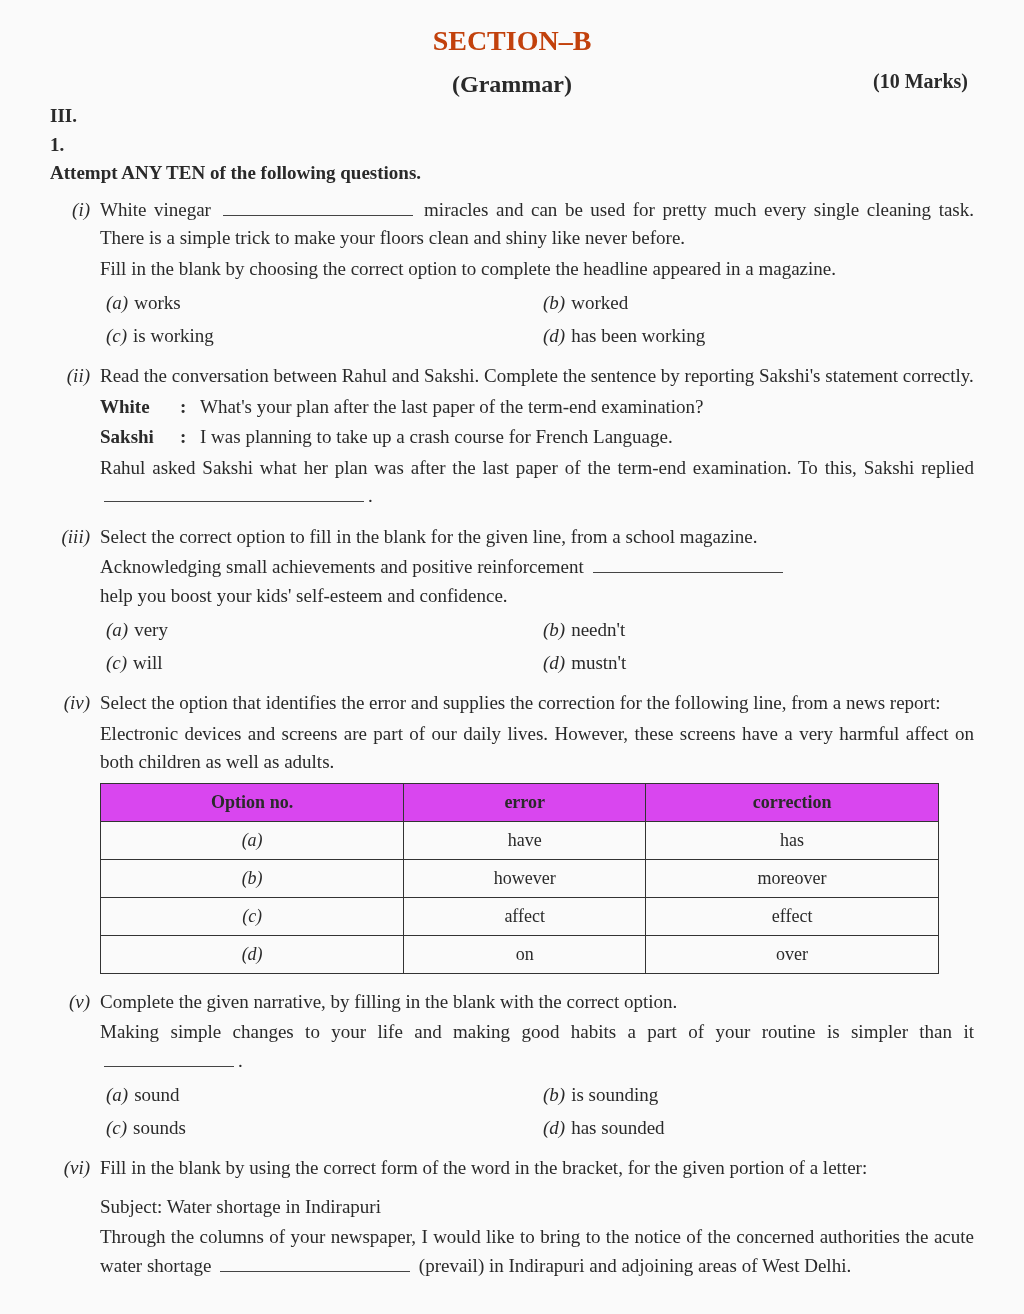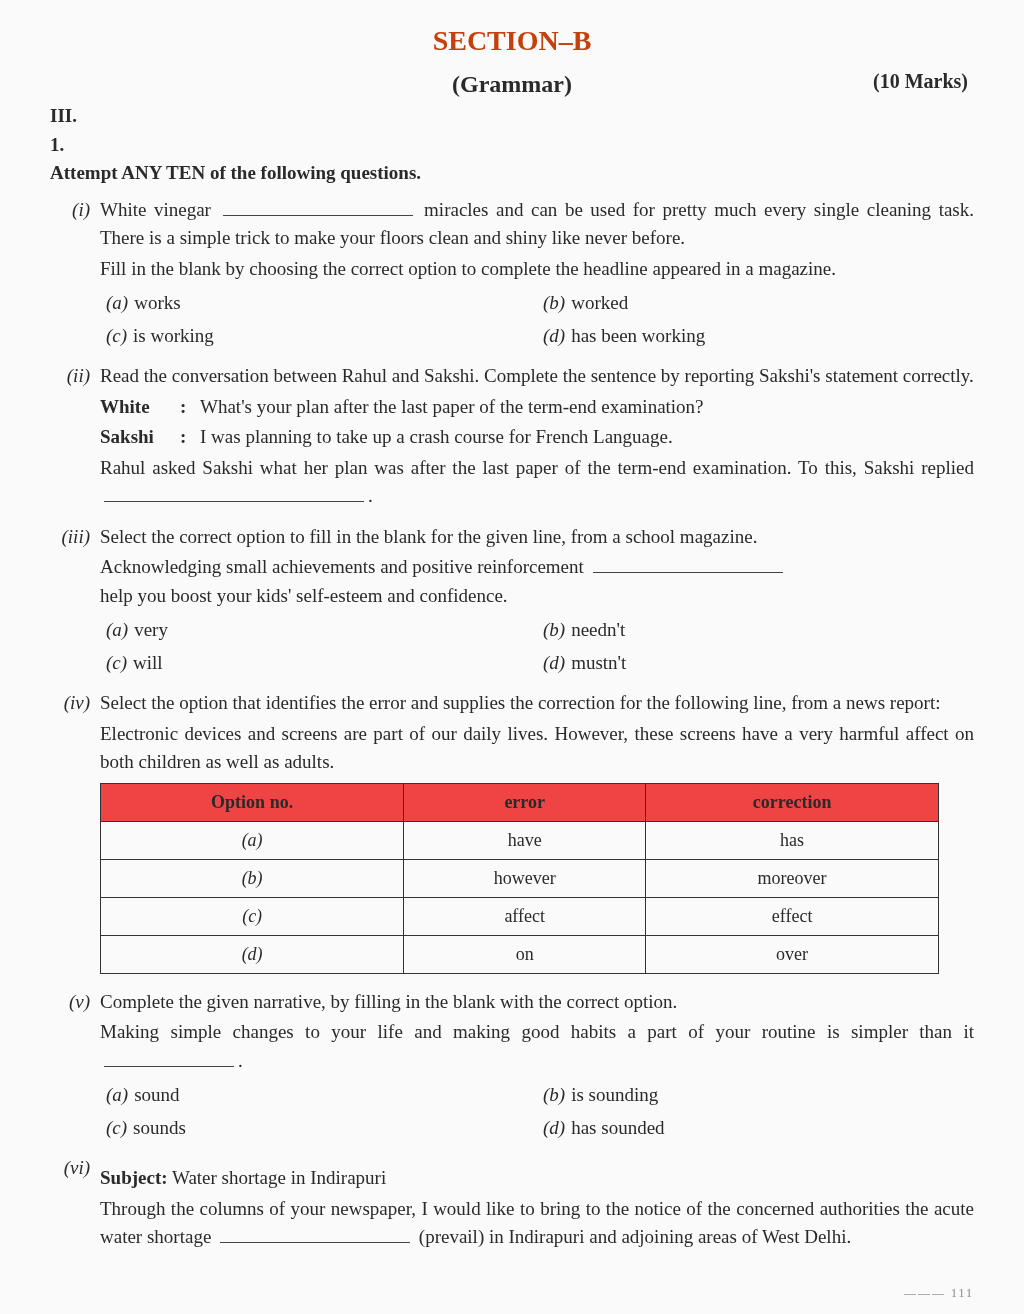--- a/index.html
+++ b/index.html
@@ -96,26 +96,26 @@
       width: 96%;
       margin: 6px 0 4px 0;
     }
     table.err-table th, table.err-table td {
       border: 1px solid #333;
       padding: 5px 8px;
       text-align: center;
       font-size: 18px;
     }
     table.err-table th {
-      background: #ef4444;
+      background: #d946ef;
       font-weight: bold;
     }
     table.err-table td.optcell { font-style: italic; }
     .subject-row { margin-top: 10px; margin-bottom: 10px; }
-    .subject-row .lbl { font-weight: bold; }
+    .subject-row .lbl { font-weight: normal; }
     .page-foot {
       text-align: right;
       font-size: 12px;
       color: #888;
       margin-top: 30px;
       letter-spacing: 2px;
     }
   </style>
 </head>
 <body>
@@ -277,20 +277,21 @@
           <span class="opt-label">(d)</span>
           <span>has sounded</span>
         </div>
     </div>
   </div>
 </div>
 
 <div class="q-block">
   <div class="q-num">(vi)</div>
   <div class="q-body">
+    <p>Fill in the blank by using the correct form of the word in the bracket, for the given portion of a letter:</p>
     <p class="subject-row">
       <span class="lbl">Subject:</span><span> Water shortage in Indirapuri</span>
     </p>
     <p>
       <span>Through the columns of your newspaper, I would like to bring to the notice of the concerned authorities the acute water shortage</span>
       <span class="blank"></span>
       <span>(prevail) in Indirapuri and adjoining areas of West Delhi.</span>
     </p>
   </div>
 </div>

